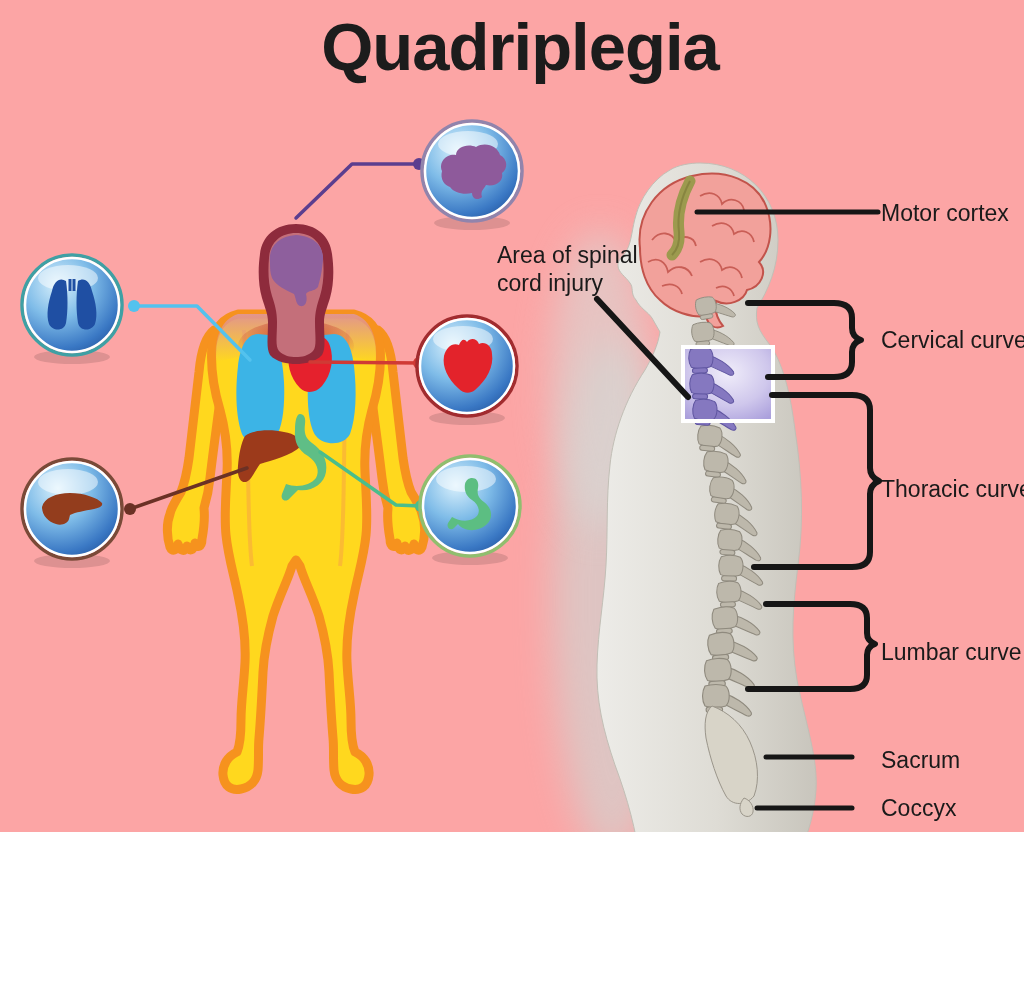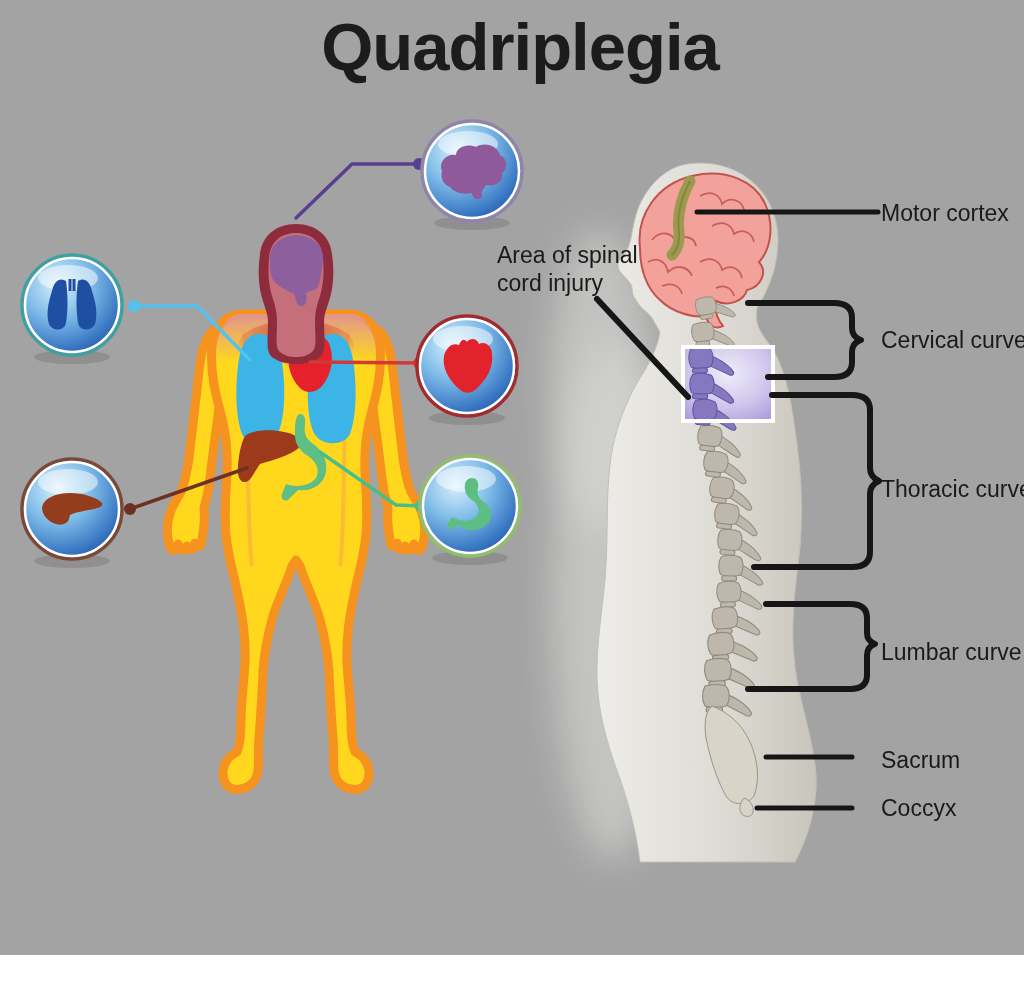--- a/index.html
+++ b/index.html
@@ -1,16 +1,16 @@
 <!DOCTYPE html>
 <html><head>
 <meta charset="utf-8">
 <style>
   html,body{margin:0;padding:0;background:#ffffff;}
-  .canvas{position:relative;width:1024px;height:955px;background:#a3a3a3;overflow:hidden;
+  .canvas{position:relative;width:1024px;height:832px;background:#fca5a5;overflow:hidden;
           font-family:"Liberation Sans",sans-serif;}
   .page-title{position:absolute;top:8px;left:0;width:1040px;margin:0;text-align:center;
               font-size:67px;font-weight:600;letter-spacing:-1px;color:#1c1c1c;
               font-family:"Liberation Sans",sans-serif;}
   svg{position:absolute;top:0;left:0;}
   svg text{font-family:"Liberation Sans",sans-serif;fill:#1a1a1a;}
   .anno{font-size:23px;}
   .soft{filter:blur(18px);}
 </style>
 </head>

